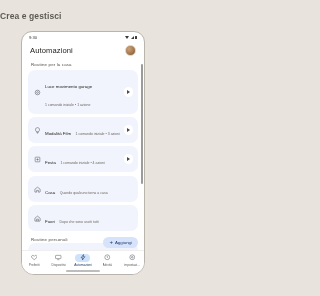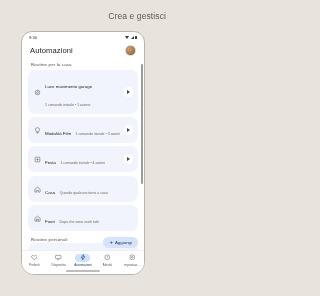--- a/index.html
+++ b/index.html
@@ -4,26 +4,27 @@
 <style>
   html,body{margin:0;padding:0;}
   body{
     width:166px;height:296px;
     background:#e8e4dd;
     font-family:"Liberation Sans",sans-serif;
     overflow:hidden;
     position:relative;
   }
   .promo{
-    text-align:right;
+    text-align:left;
     padding-top:11px;
     color:#5d5a54;
     font-size:8.5px;
     line-height:11px;
     letter-spacing:.1px;
+    font-weight:bold;
   }
   .promo div{white-space:nowrap;}
 
   .phone{
     position:absolute;
     left:21px;top:31px;
     width:124px;height:244px;
     background:#ffffff;
     border:1.2px solid #b9b5ad;
     border-radius:11px 11px 13px 13px;

